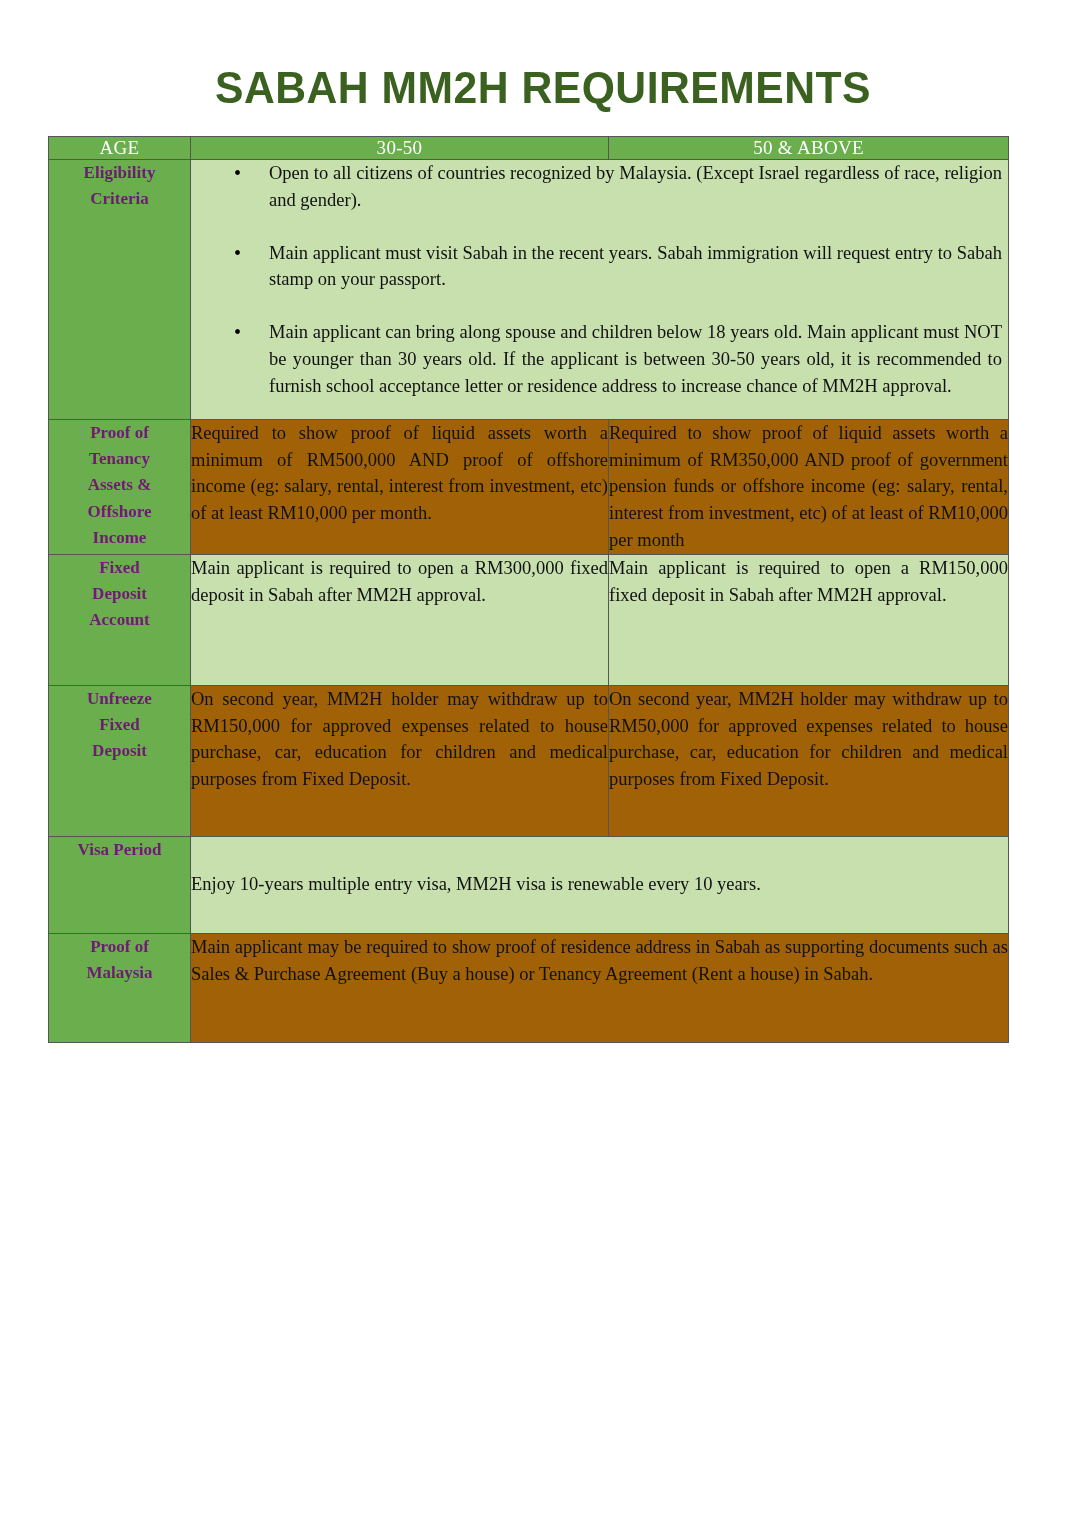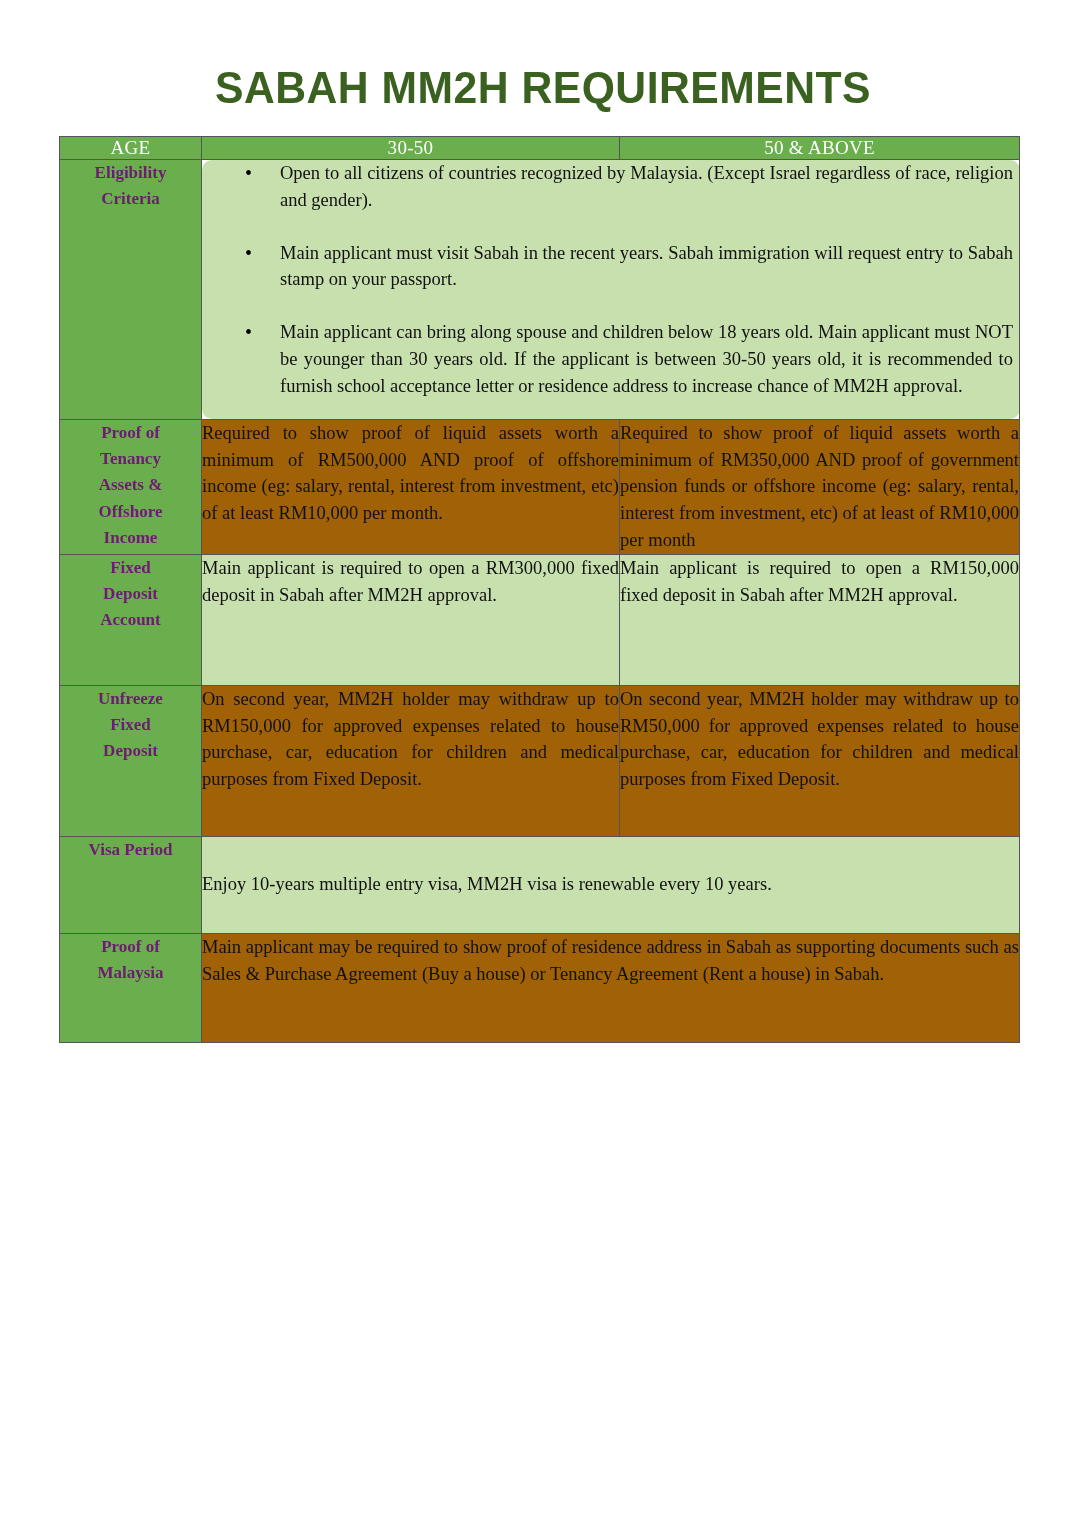--- a/index.html
+++ b/index.html
@@ -36,21 +36,21 @@
     color: #3B6120;
     line-height: 1.1;
     transform: scaleX(0.97);
     transform-origin: center center;
   }
 
   
   .req-table {
     position: absolute;
     top: 136px;
-    left: 59px;
+    left: 48px;
     width: 960px;
     border-collapse: collapse;
     table-layout: fixed;
   }
   .req-table td, .req-table th {
     border: 1px solid #555555;
     vertical-align: top;
     padding: 0;
   }
 
@@ -119,21 +119,21 @@
   .bullets li:last-child { margin-bottom: 19px; }
   .bullets li::before {
     content: "\2022";
     position: absolute;
     left: 43px;
     top: -1px;
     font-size: 20px;
     line-height: 1.45;
     color: #000000;
   }
-  .elig-cell { padding: 26px 10px 22px 0; border-radius: 10px; }
+  .elig-cell { padding: 26px 10px 22px 0; }
 </style>
 </head>
 <body>
 
 <div class="page">
 
   <div class="doc-title">SABAH MM2H REQUIREMENTS</div>
 
   <table class="req-table">
     <colgroup>

